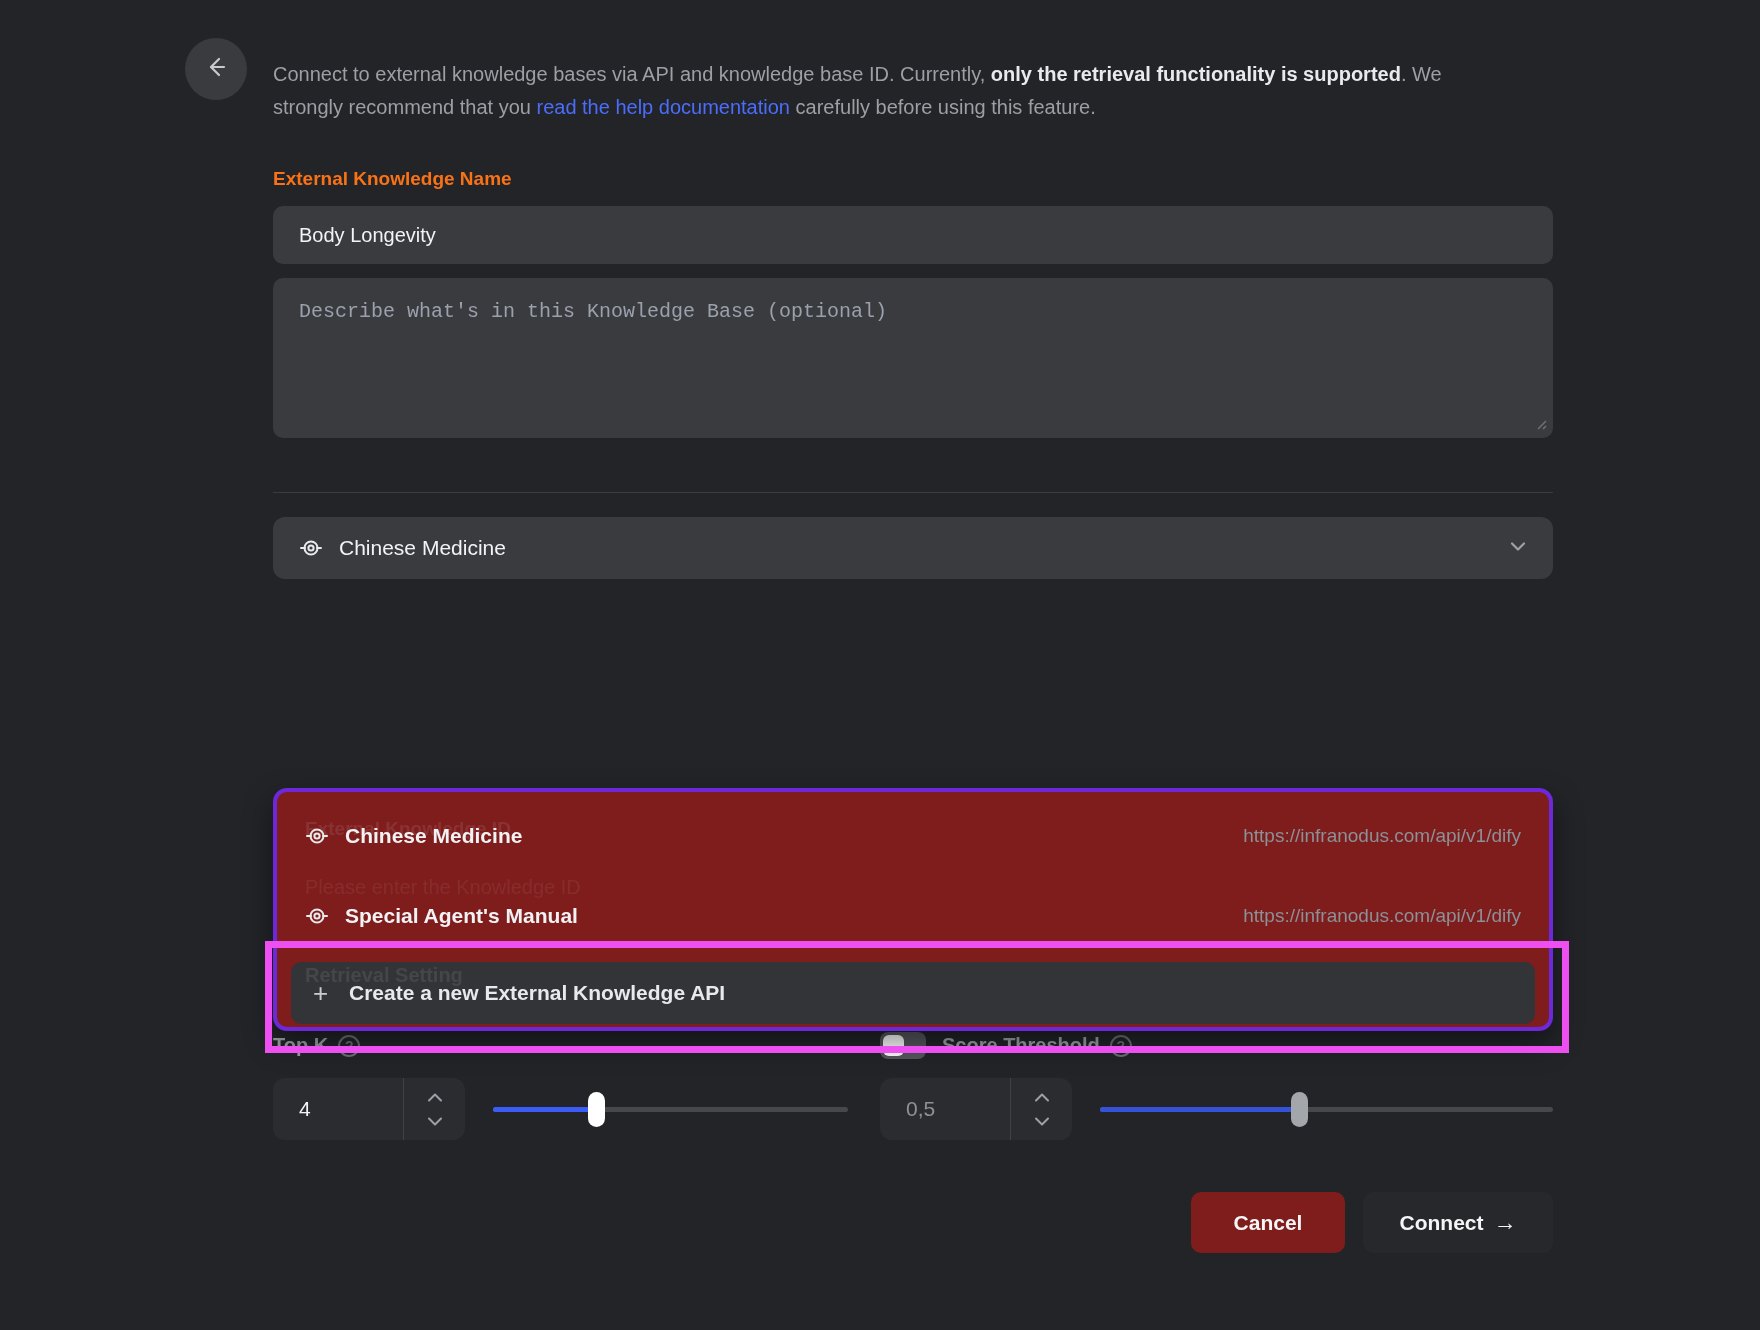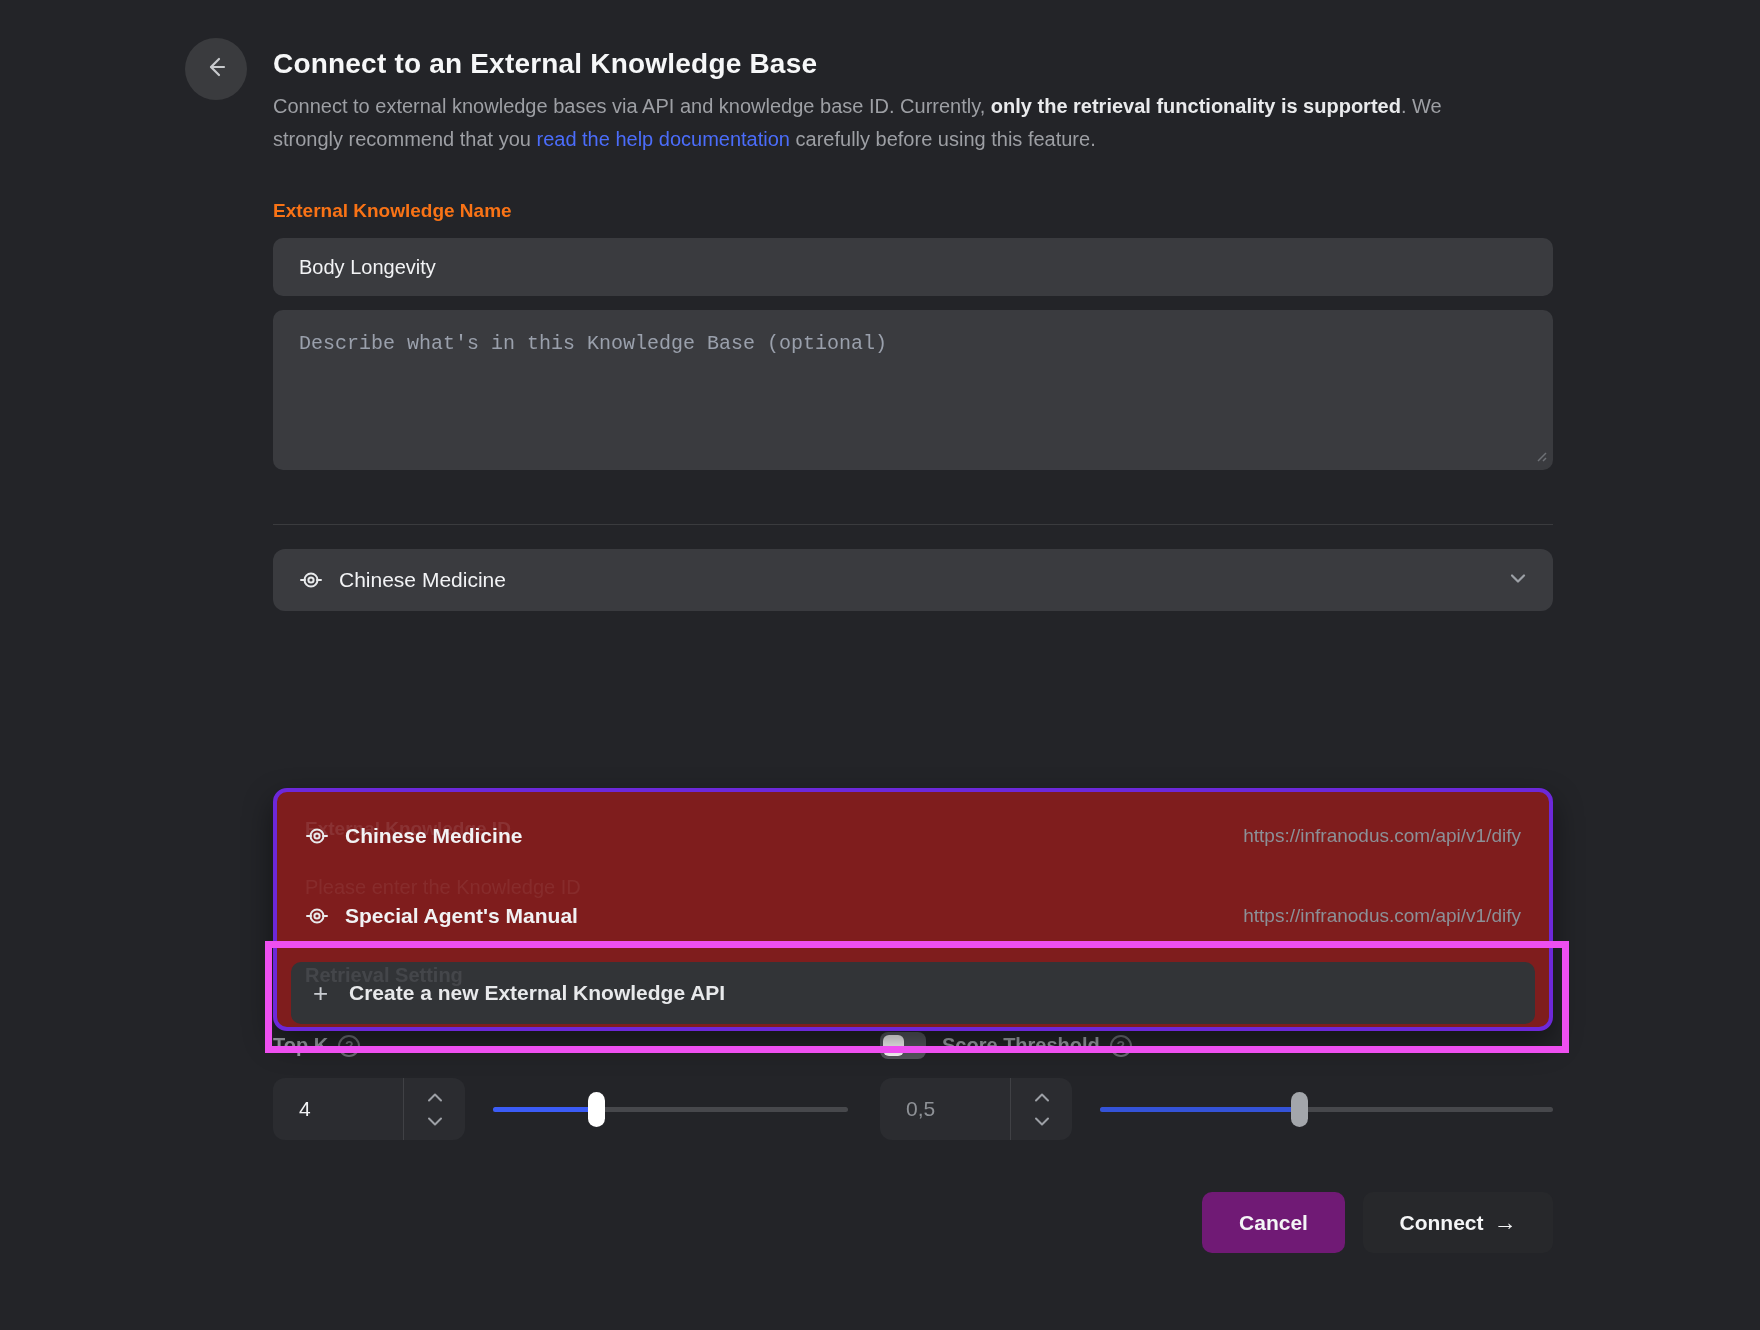--- a/index.html
+++ b/index.html
@@ -120,38 +120,37 @@
     cursor:grab;
   }
   .slider .knob.gray { background:#a3a6ab; }
   
   .footer-btns { position:absolute; top:1192px; right:207px; display:flex; gap:18px; z-index:1; }
   .btn {
     height:61px; border-radius:10px; border:none; display:flex; align-items:center;
     justify-content:center; font-size:21px; font-weight:700; color:#f4f5f6;
     cursor:pointer; font-family:"Liberation Sans", sans-serif;
   }
-  .btn-cancel { background:#701a75; width:143px; }
+  .btn-cancel { background:#7f1d1d; width:154px; }
   .btn-connect { background:#27282b; width:190px; gap:10px; }
   .btn-connect .arrow { font-weight:400; font-size:23px; }
 </style>
 </head>
 <body>
 
 <div class="back-btn">
   <span>
     <svg width="26" height="26" viewBox="0 0 26 26" fill="none">
       <path d="M16 5 L8 13 L16 21" stroke="#c8cacd" stroke-width="2.2" stroke-linecap="round" stroke-linejoin="round"></path>
       <path d="M8.5 13 H21" stroke="#c8cacd" stroke-width="2.2" stroke-linecap="round"></path>
     </svg>
   </span>
 </div>
 
 <div class="content">
-  <div class="page-title">Connect to an External Knowledge Base</div>
   <div class="page-desc"><span>Connect to external knowledge bases via API and knowledge base ID. Currently, </span><b>only the retrieval functionality is supported</b><span>. We strongly recommend that you </span><a>read the help documentation</a><span> carefully before using this feature.</span></div>
 
   <div class="field-label lbl-name">External Knowledge Name</div>
   <input class="text-input" type="text" value="Body Longevity" style="">
 
   <div class="desc-area-wrap">
     <textarea class="desc-area" placeholder="Describe what's in this Knowledge Base (optional)" style=""></textarea>
     <span class="resize-handle">
       <svg width="14" height="14" viewBox="0 0 14 14">
         <path d="M13 5 L5 13 M13 10 L10 13" stroke="#6e7176" stroke-width="1.5" fill="none"></path>

